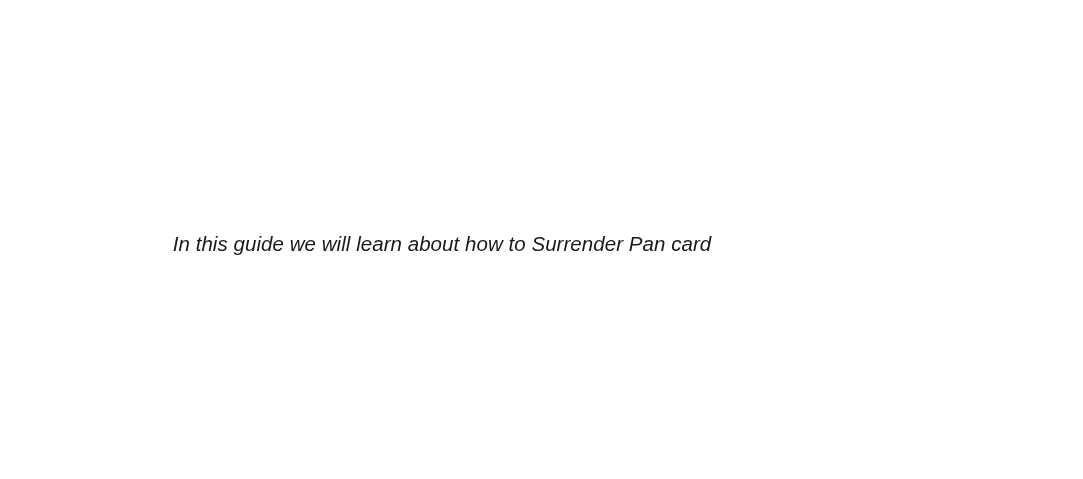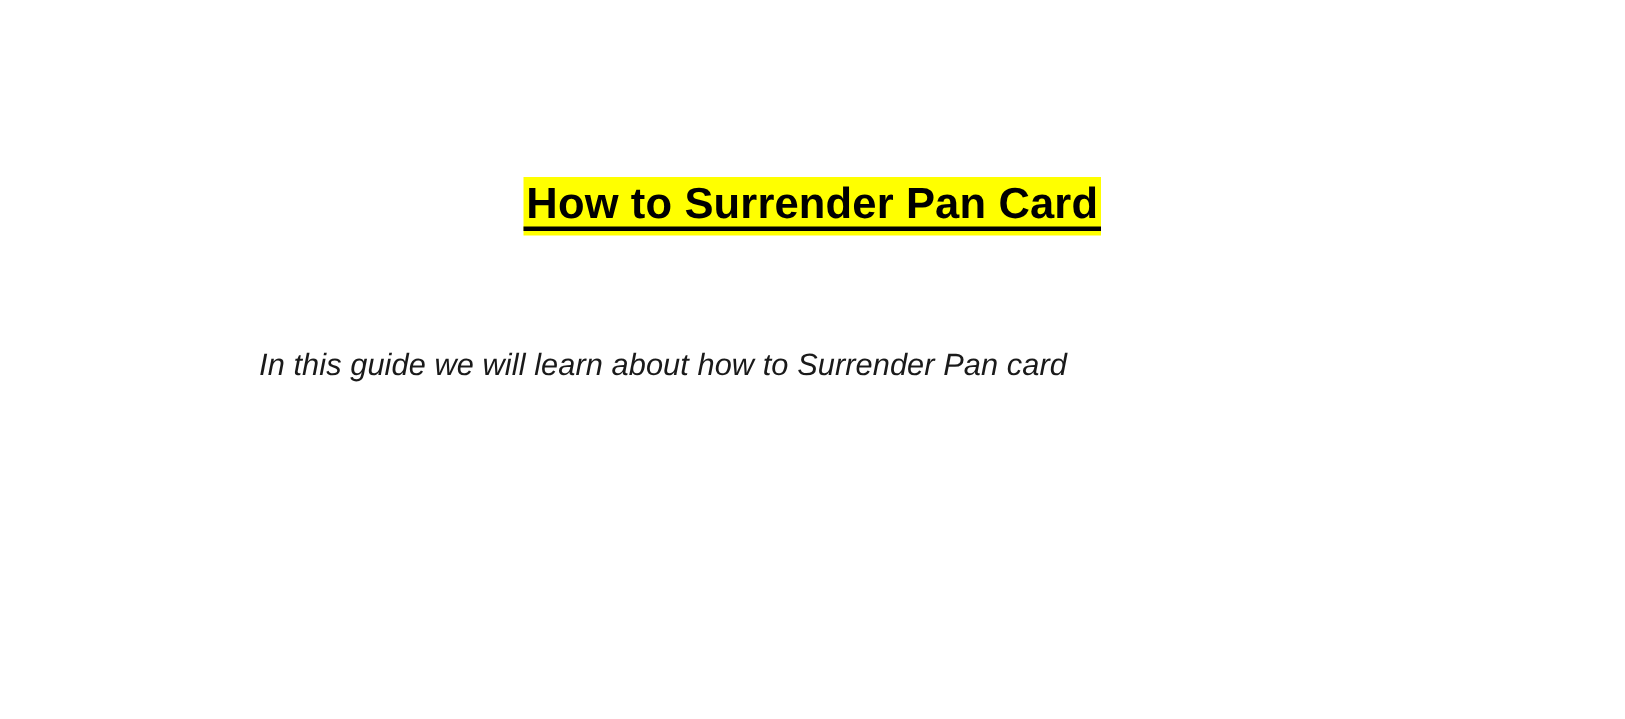--- a/index.html
+++ b/index.html
@@ -74,21 +74,18 @@
     color: #1A1A1A;
     letter-spacing: 0.05px;
     white-space: nowrap;
   }
 </style>
 </head>
 <body>
 
 <div class="page">
 
-  <div class="title-row">
-    <span class="doc-title">How to Surrender Pan Card</span>
-  </div>
 
   <div class="subtitle-row">
     <span class="doc-subtitle">In this guide we will learn about how to Surrender Pan card</span>
   </div>
 
 </div>
 
 </body></html>

